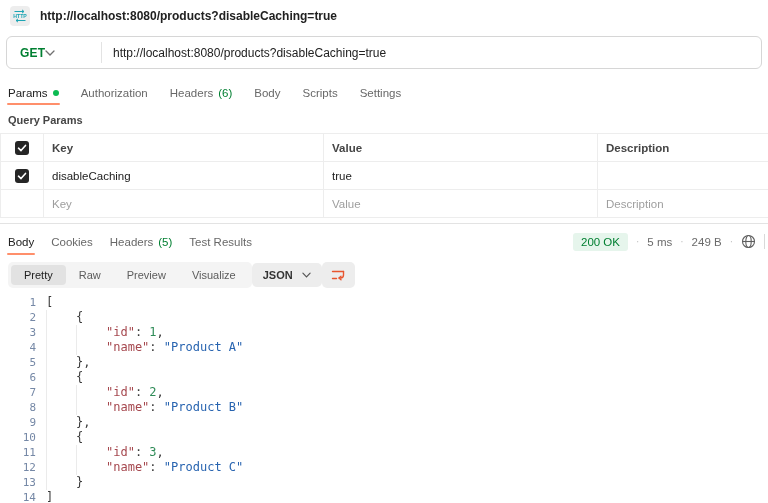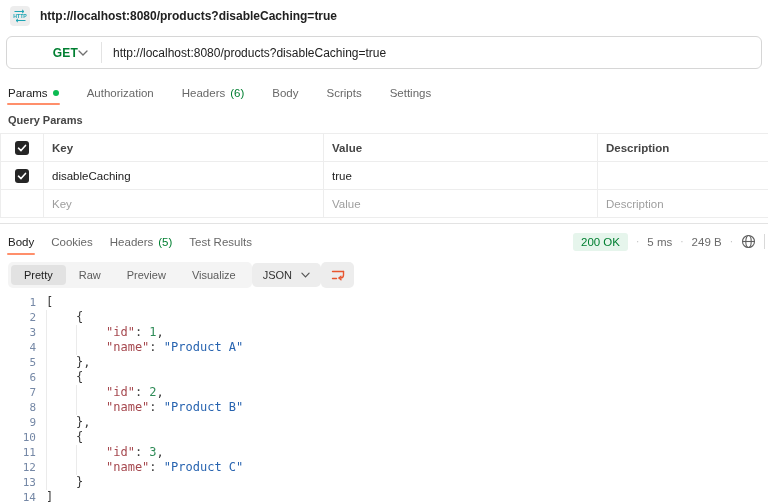--- a/index.html
+++ b/index.html
@@ -8,29 +8,29 @@
 
   
   .tab-header { display:flex; align-items:center; gap:10px; height:28px; padding:4px 10px 0 10px; }
   .http-icon { width:20px; height:20px; border-radius:4px; background:#ededed;
     display:flex; align-items:center; justify-content:center; flex:none; }
   .tab-title { font-size:12px; font-weight:700; color:#212121; }
 
   
   .request-bar { margin:8px 6px 0 6px; height:33px; border:1px solid #d6d6d6; border-radius:6px;
     display:flex; align-items:center; background:#fff; }
-  .method { display:flex; align-items:center; justify-content:flex-end;
+  .method { display:flex; align-items:center; justify-content:flex-start;
     width:94px; padding:0 13px; cursor:pointer; flex:none; }
   .method-label { color:#007f31; font-weight:700; font-size:12px; letter-spacing:.2px; }
   .vsep { width:1px; height:21px; background:#e3e3e3; flex:none; }
   .url-input { flex:1; border:none; outline:none; background:transparent;
     font-family:"Liberation Sans", sans-serif; font-size:12px; color:#212121; padding:0 11px; }
 
   
-  .req-tabs { display:flex; gap:28px; align-items:stretch; height:25px; margin:11px 0 0 8px;
+  .req-tabs { display:flex; gap:22px; align-items:stretch; height:25px; margin:11px 0 0 8px;
     font-size:11.5px; color:#686868;text-align:center; }
   .tab { position:relative; display:flex; align-items:center; gap:5px; cursor:pointer; }
   .tab.active { color:#212121; }
   .tab.active::after { content:""; position:absolute; left:-1px; right:-1px; bottom:0;
     height:2px; background:#ff8f6b; border-radius:2px; }
   .dot { width:6px; height:6px; border-radius:50%; background:#0cbb52; }
   .count { color:#007f31; }
 
   .qp-title { margin:9px 0 7px 8px; font-size:11px; font-weight:700; color:#454545; }
 
@@ -57,21 +57,21 @@
   .badge { background:#e6f5ec; color:#007f31; padding:3px 8px; border-radius:3px; cursor:pointer; }
   .meta-dot { color:#c2c2c2; font-size:10px; }
   .meta-vline { width:1px; height:15px; background:#d9d9d9; }
 
   
   .view-bar { display:flex; align-items:center; margin:3px 0 0 8px; }
   .segmented { display:flex; background:#f4f4f4; border-radius:5px; padding:3px; }
   .seg-item { padding:4px 13px; font-size:11px; color:#5c5c5c; border-radius:4px; cursor:pointer; }
   .seg-item.active { background:#e2e2e2; color:#212121; }
   .json-btn { display:flex; align-items:center; gap:9px; background:#ededed; border-radius:5px;
-    padding:6px 11px; font-size:11px; color:#333; cursor:pointer; }
+    padding:6px 11px; font-size:11px; color:#333; cursor:pointer;font-weight:bold; }
   .wrap-btn { width:33px; height:26px; background:#ededed; border-radius:5px;
     display:flex; align-items:center; justify-content:center; cursor:pointer; }
 
   
   .code { margin-top:7px; font-family:"DejaVu Sans Mono", monospace; font-size:12px; line-height:15px; }
   .cl { display:flex; height:15px; }
   .ln { width:46px; padding-right:10px; text-align:right; color:#7588a6; font-size:11px; flex:none; }
   .lc { white-space:pre; color:#3a3a3a; }
   .ind { display:inline-block; width:30px; height:15px; border-left:1px solid #ebebeb; vertical-align:top; }
   .tk { color:#a5474e; } .tn { color:#2e8b57; } .ts { color:#2864b0; } .tp { color:#3a3a3a; }

